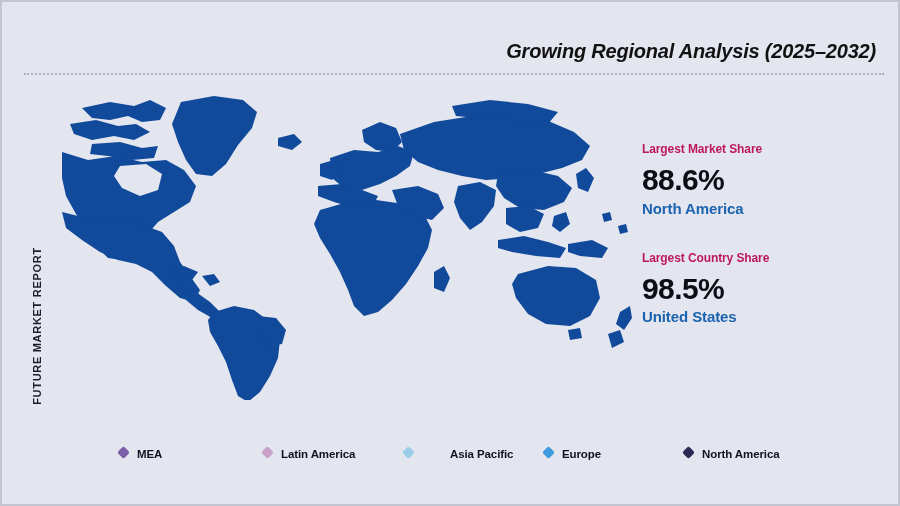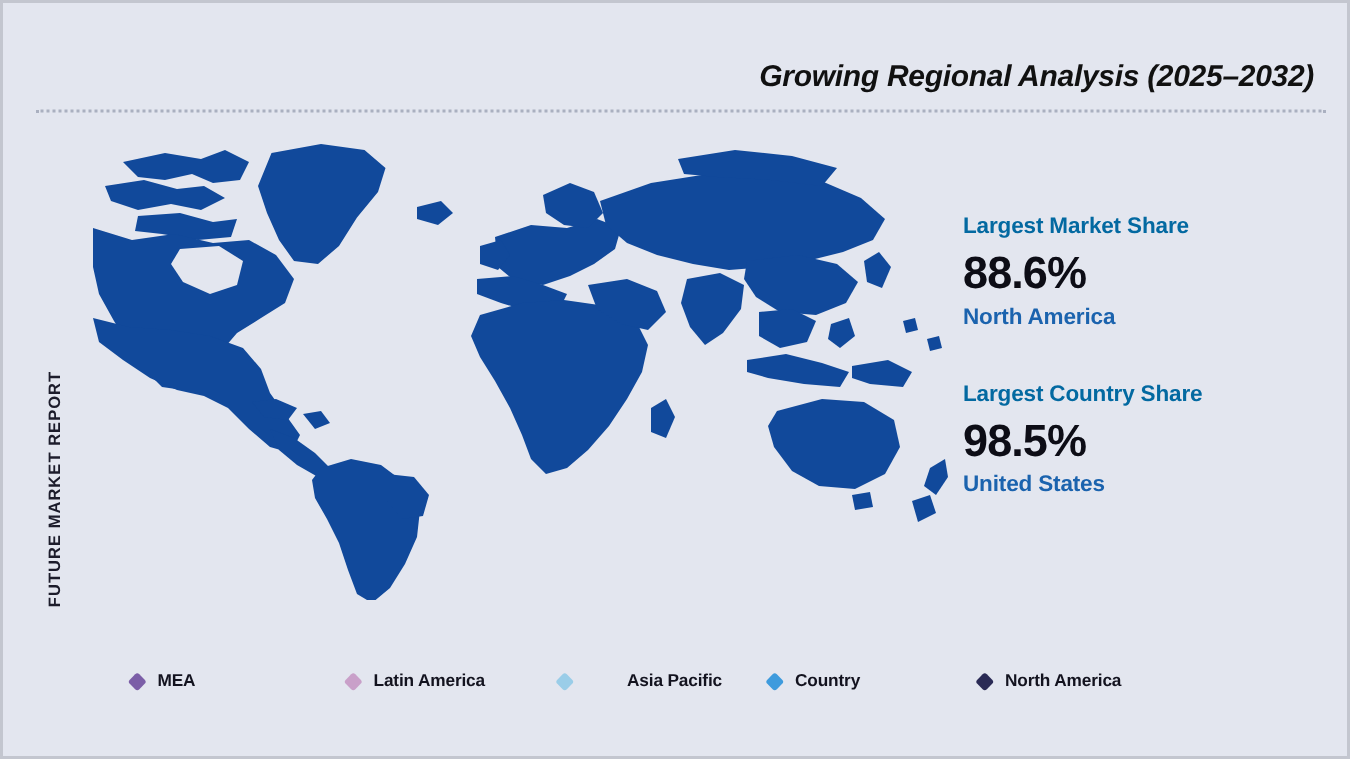--- a/index.html
+++ b/index.html
@@ -101,23 +101,23 @@
   .stats {
     position: absolute;
     left: 640px;
     top: 140px;
     width: 240px;
   }
   .stat-block {
     margin-bottom: 34px;
   }
   .stat-label {
-    font-size: 15px;
-    font-weight: bold;
-    color: #0369a1;
+    font-size: 12px;
+    font-weight: bold;
+    color: #be185d;
     margin-bottom: 8px;
     letter-spacing: -0.1px;
   }
   .stat-value {
     font-size: 30px;
     font-weight: bold;
     color: #0d0d16;
     line-height: 1.05;
     letter-spacing: -0.6px;
   }
@@ -133,23 +133,24 @@
   .legend {
     position: absolute;
     left: 85px;
     top: 446px;
     width: 760px;
     height: 22px;
   }
   .legend-item {
     position: absolute;
     display: flex;
-    align-items: center;
+    align-items: flex-start;
     gap: 9px;
     white-space: nowrap;
+    margin-left: 32px;
   }
   .legend-dot {
     width: 9px;
     height: 9px;
     transform: rotate(45deg);
     border-radius: 2px;
     flex: 0 0 auto;
   }
   .legend-text {
     font-size: 11.5px;
@@ -262,21 +263,21 @@
       <span class="legend-text">Latin America</span>
     </div>
 
     <div class="legend-item" style="left:285px; top:0px;gap:37px;">
       <span class="legend-dot" style="background:#9acde8;"></span>
       <span class="legend-text">Asia Pacific</span>
     </div>
 
     <div class="legend-item" style="left:425px; top:0px;">
       <span class="legend-dot" style="background:#3e9bdd;"></span>
-      <span class="legend-text">Country</span>
+      <span class="legend-text">Europe</span>
     </div>
 
     <div class="legend-item" style="left:565px; top:0px;">
       <span class="legend-dot" style="background:#2a2a55;"></span>
       <span class="legend-text">North America</span>
     </div>
 
   </div>
 
 </div>

